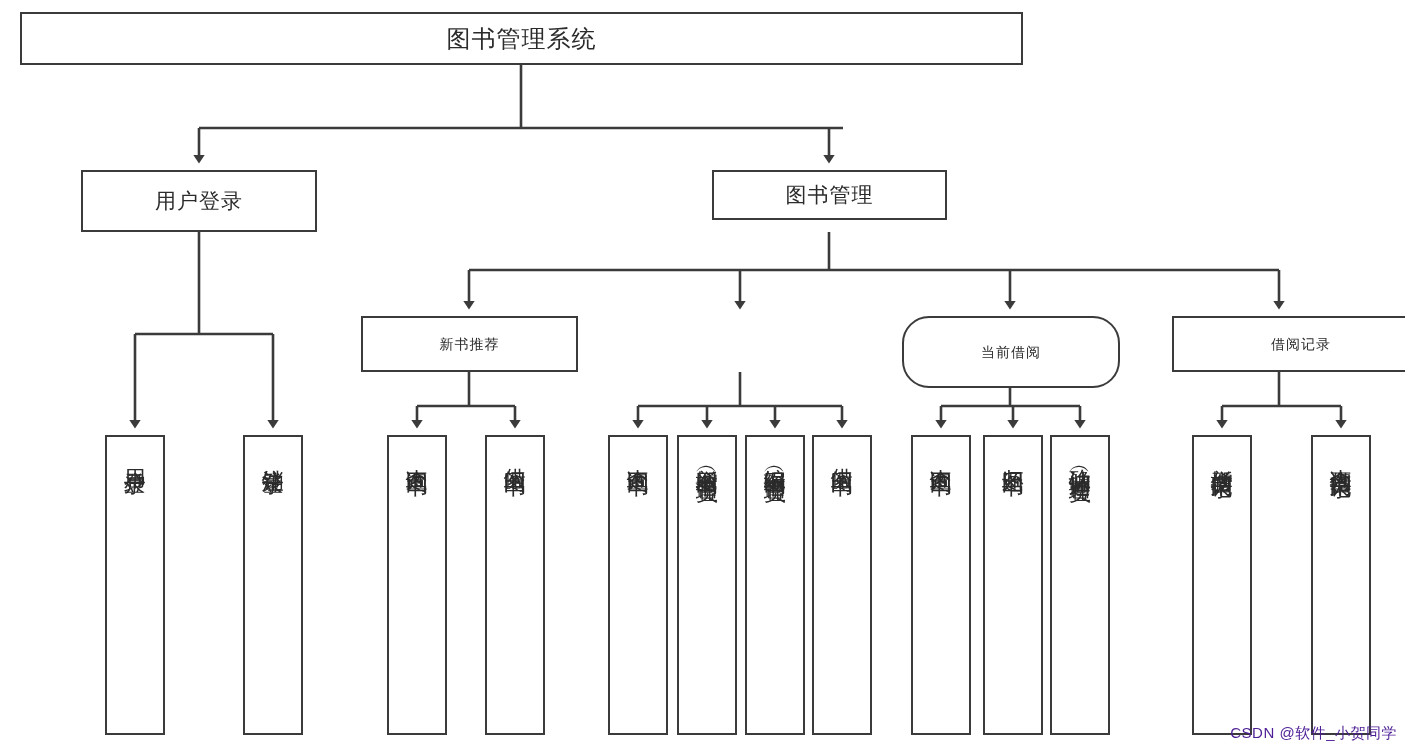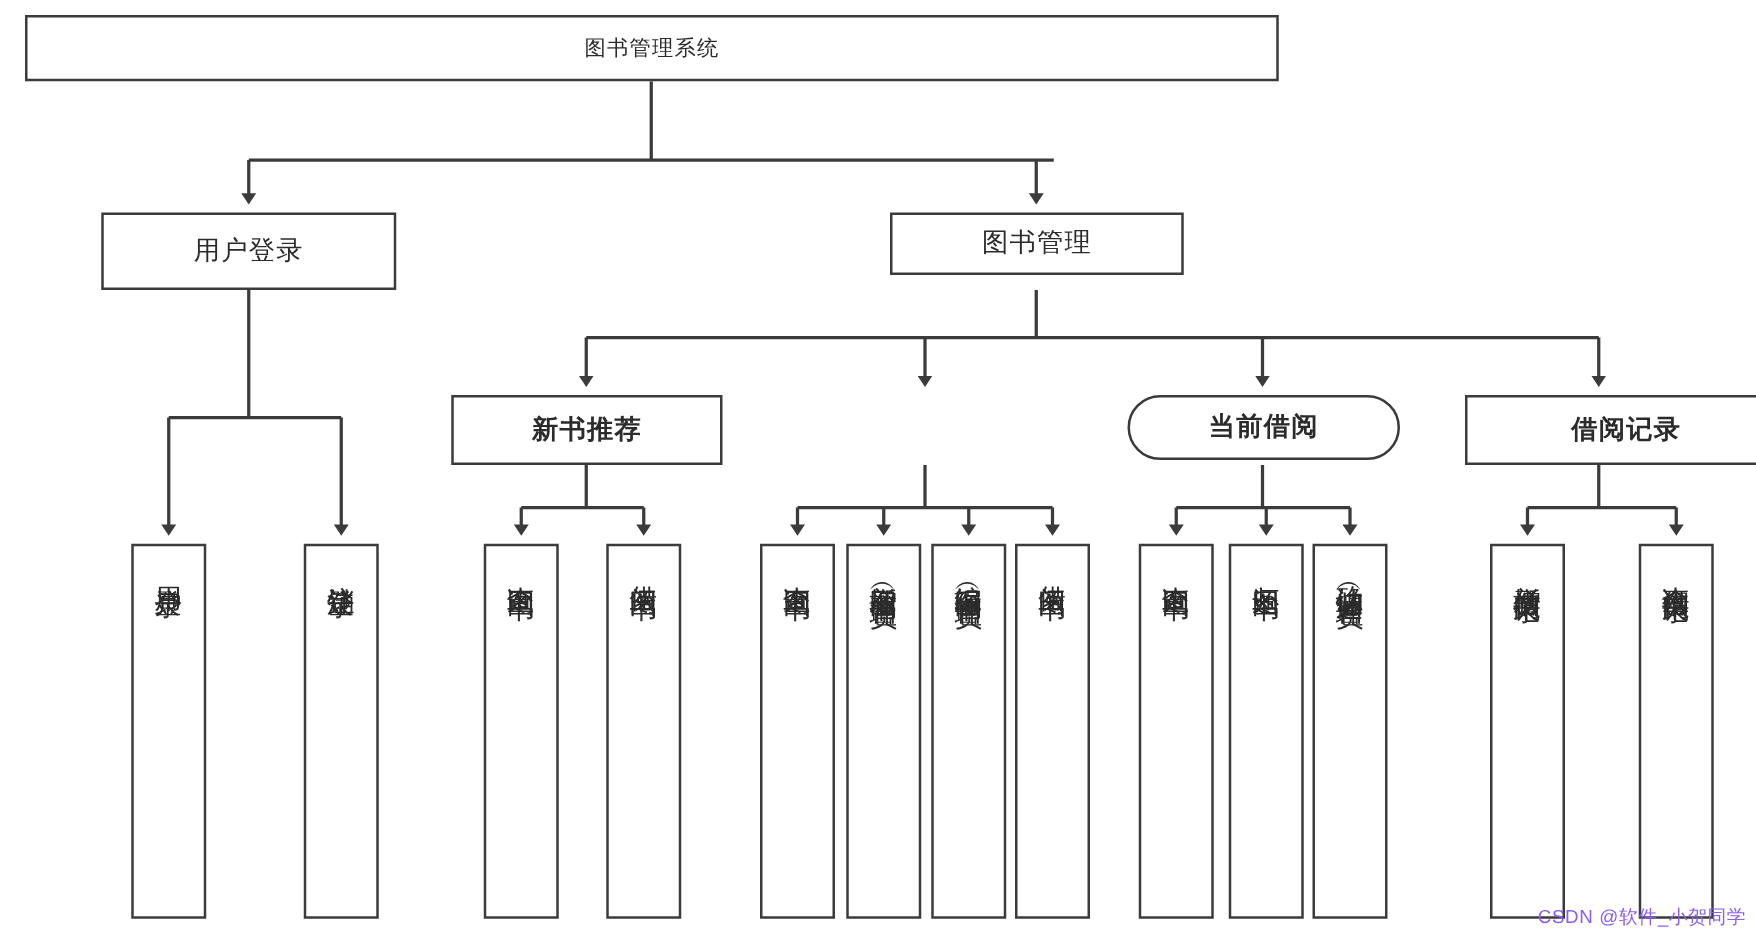--- a/index.html
+++ b/index.html
@@ -21,44 +21,44 @@
     align-items:center;
     justify-content:center;
     color:#2b2b2b;
   }
   .node .lbl{
     font-size:21px;
     line-height:1.15;
     letter-spacing:1px;
     white-space:nowrap;
   }
-  .node.root .lbl{font-size:17px;}
+  .node.root .lbl{font-size:24px;}
   .node.lvl2 .lbl{font-size:21px;}
-  .node.lvl3 .lbl{font-size:21px;font-weight:bold;}
+  .node.lvl3 .lbl{font-size:14px;}
 
   
   .node.leaf{
     align-items:flex-start;
     justify-content:center;
     padding-top:14px;
   }
   .node.leaf .lbl{
     writing-mode:vertical-rl;
     text-orientation:upright;
     font-size:22px;
     line-height:1.06;
     letter-spacing:2px;
     white-space:nowrap;
   }
 
   #watermark{
     position:absolute;
     right:8px;bottom:4px;
     font-size:15px;
-    color:#8b5cf6;
+    color:#4c1d95;
     letter-spacing:0.5px;
     white-space:nowrap;
     pointer-events:none;
   }
 </style>
 </head>
 <body>
 
 <div id="stage">
 
@@ -119,21 +119,21 @@
   <div class="node lvl2" style="left:81px;top:170px;width:236px;height:62px;">
     <span class="lbl">用户登录</span>
   </div>
   <div class="node lvl2" style="left:712px;top:170px;width:235px;height:50px;">
     <span class="lbl">图书管理</span>
   </div>
 
   <div class="node lvl3" style="left:361px;top:316px;width:217px;height:56px;">
     <span class="lbl">新书推荐</span>
   </div>
-  <div class="node lvl3" style="left:902px;top:316px;width:218px;height:52px;border-radius:27px;">
+  <div class="node lvl3" style="left:902px;top:316px;width:218px;height:72px;border-radius:27px;">
     <span class="lbl">当前借阅</span>
   </div>
   <div class="node lvl3" style="left:1172px;top:316px;width:258px;height:56px;">
     <span class="lbl">借阅记录</span>
   </div>
 
   <div class="node leaf" style="left:105px;top:435px;width:60px;height:300px;">
     <span class="lbl">用户登录</span>
   </div>
   <div class="node leaf" style="left:243px;top:435px;width:60px;height:300px;">

